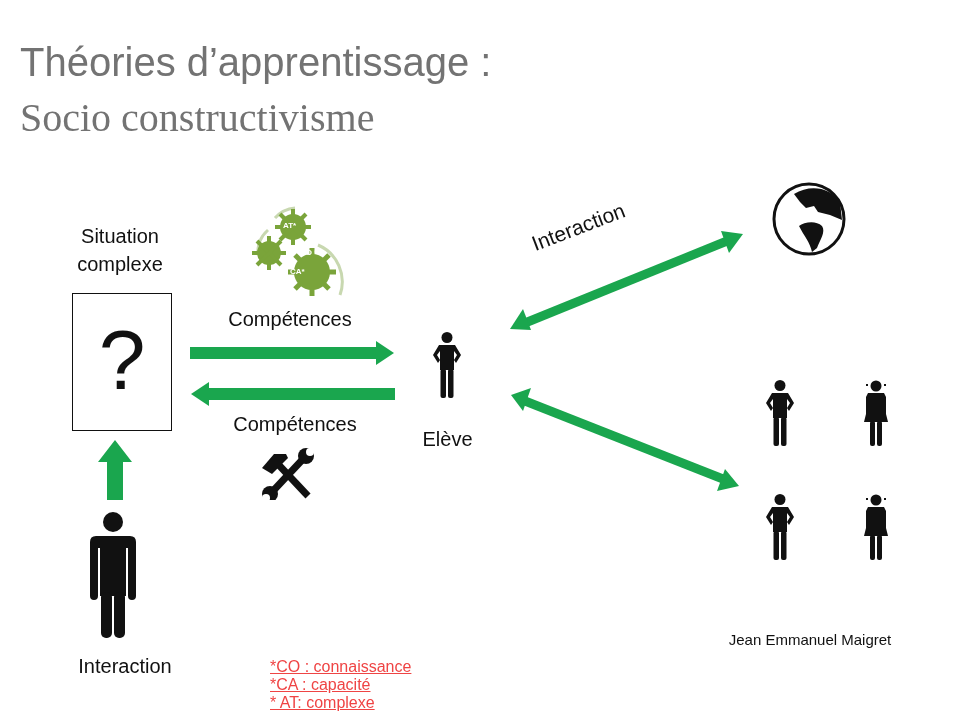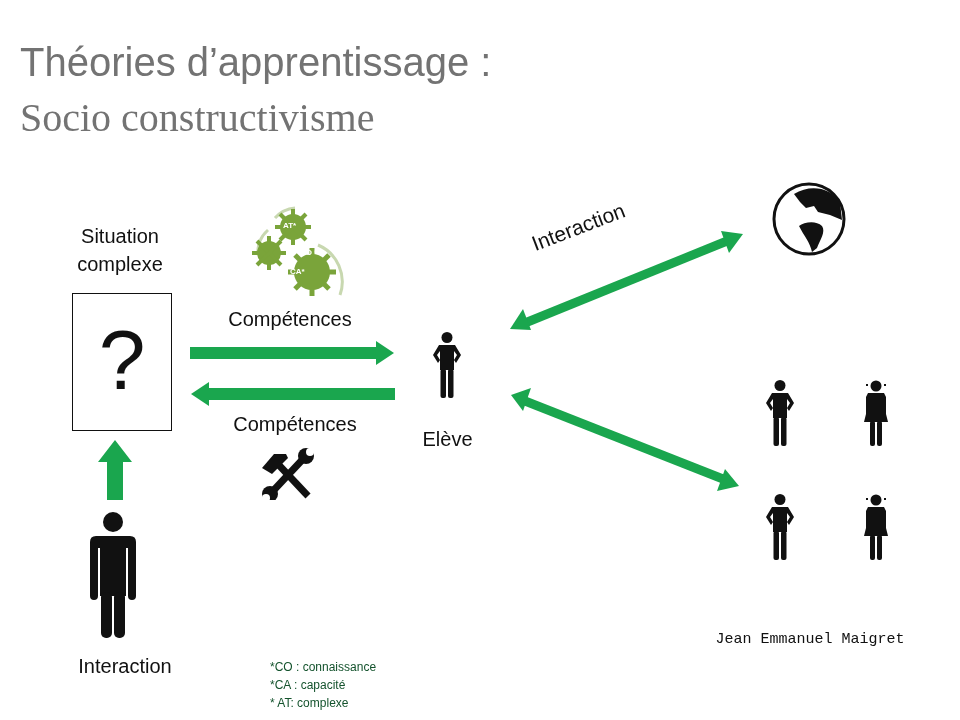--- a/index.html
+++ b/index.html
@@ -2,22 +2,22 @@
 <html><head>
 <meta charset="utf-8">
 <style>
   html,body{margin:0;padding:0;background:#fff;}
   body{width:960px;height:720px;position:relative;overflow:hidden;font-family:"Liberation Sans",sans-serif;color:#111;}
   .abs{position:absolute;}
   .title{left:0;width:920px;color:#737373;font-size:40px;line-height:48px;}
   .lbl{font-size:20px;color:#111;text-align:center;}
   .box{left:72px;top:293px;width:100px;height:138px;border:1.5px solid #111;box-sizing:border-box;}
   .qmark{left:72px;top:300px;width:100px;text-align:center;font-size:84px;line-height:120px;color:#111;}
-  .small{font-size:12px;color:#14532d;line-height:18px;}
-  .credit{font-size:15px;color:#111;text-align:center;line-height:26px;font-family:Liberation Mono, monospace;}
+  .small{font-size:16px;color:#ef4444;line-height:18px;text-decoration:underline;}
+  .credit{font-size:15px;color:#111;text-align:center;line-height:26px;}
 </style>
 </head>
 <body>
 
 <div class="abs title" style="top:38px;left:20px;">Théories d’apprentissage :</div>
 <div class="abs title" style="top:94px;left:20px;font-family:Liberation Serif, serif;">Socio constructivisme</div>
 
 <div class="abs lbl" style="left:50px;top:225px;width:140px;">Situation</div>
 <div class="abs lbl" style="left:50px;top:253px;width:140px;">complexe</div>
 <div class="abs box"></div>

